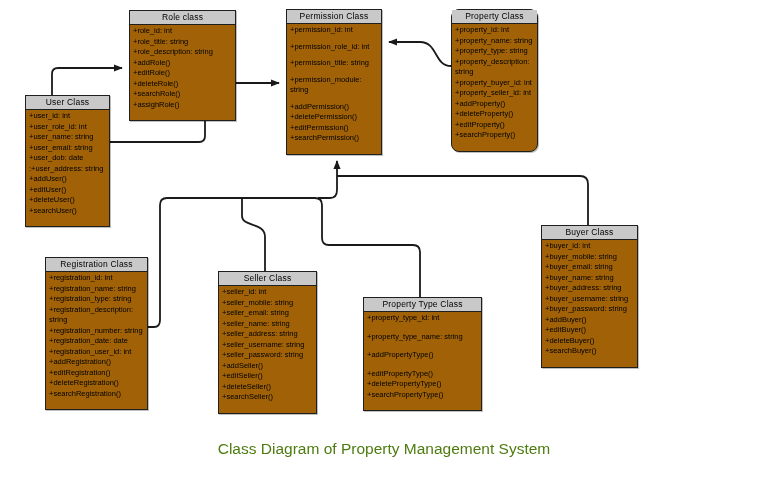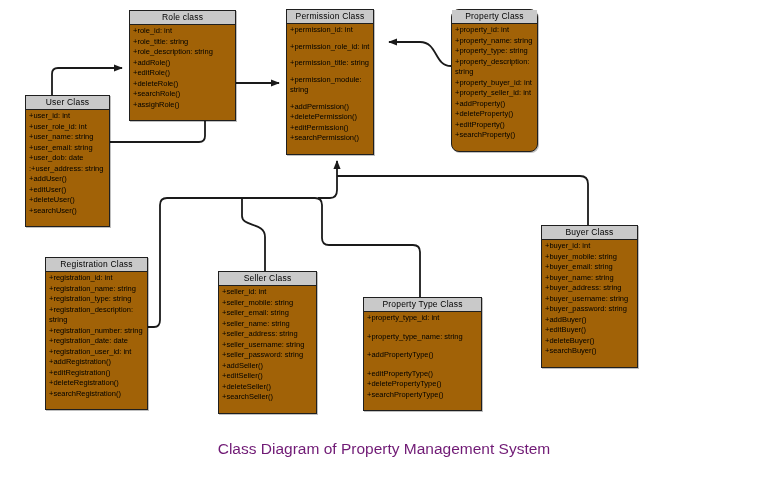--- a/index.html
+++ b/index.html
@@ -35,36 +35,36 @@
   .class-body{padding:1px 0 10px 0;}
   .member{
     font-size:7.5px;
     line-height:10.5px;
     padding:0 2px 0 3px;
     color:#000;
     word-wrap:break-word;
   }
   
   #box-role{left:129px;top:10px;width:107px;}
-  #box-permission{left:286px;top:9px;width:88px;}
+  #box-permission{left:286px;top:9px;width:96px;}
   #box-property{left:451px;top:9px;width:87px;border-radius:8px;}
   #box-user{left:25px;top:95px;width:85px;}
   #box-registration{left:45px;top:257px;width:103px;}
   #box-seller{left:218px;top:271px;width:99px;}
   #box-property_type{left:363px;top:297px;width:119px;}
   #box-buyer{left:541px;top:225px;width:97px;}
   
   #box-permission .class-body .member:nth-child(-n+4){margin-bottom:6px;}
   #box-property_type .class-body .member:nth-child(-n+3){margin-bottom:8px;}
   #diagram-title{
     position:absolute;
     left:0;top:440px;width:768px;
     text-align:center;
     font-size:15.5px;
-    color:#701a75;
+    color:#4d7c0f;
     z-index:2;
   }
 </style>
 </head>
 <body>
 
 <div id="canvas">
 
   <svg id="connector-layer" viewBox="0 0 768 486" xmlns="http://www.w3.org/2000/svg">
     <defs>

